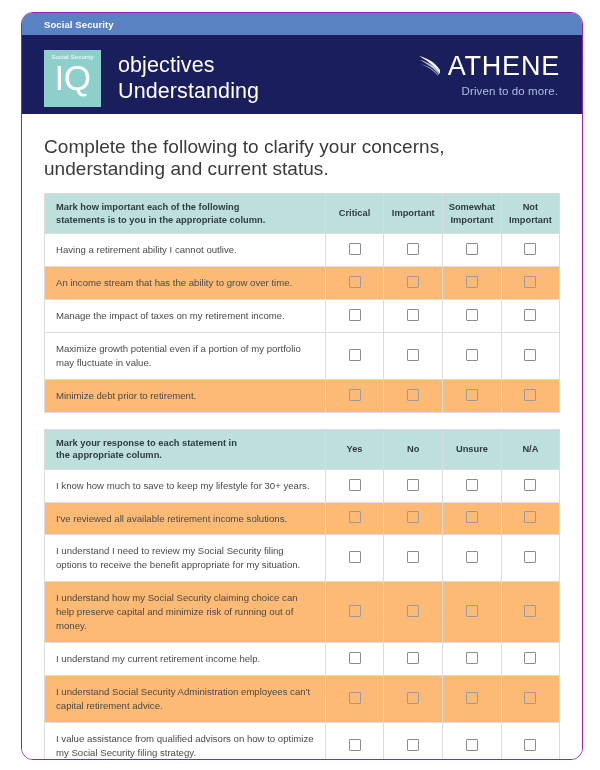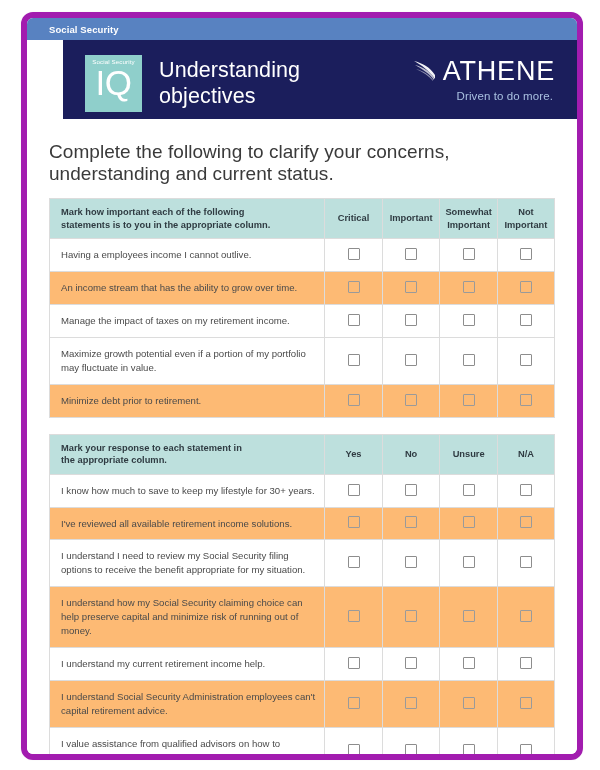--- a/index.html
+++ b/index.html
@@ -20,21 +20,21 @@
   }
 
   
   .doc-card {
     position: absolute;
     left: 21px;
     top: 12px;
     width: 562px;
     height: 748px;
     background: #ffffff;
-    border: 6px solid #a21caf;
+    border: 1px solid #a21caf;
     border-radius: 12px;
     overflow: hidden;
     box-shadow: 0 0 2px rgba(0,0,0,0.05);
   }
 
   
   .top-strip {
     height: 22px;
     background: #5882c1;
     display: flex;
@@ -49,21 +49,20 @@
   }
 
   
   .header {
     height: 79px;
     background: #1b1e5c;
     display: flex;
     align-items: center;
     padding: 8px 22px 0 22px;
     position: relative;
-    margin-left: 36px;
   }
 
   .iq-logo {
     width: 57px;
     height: 57px;
     background: #8fcfcb;
     display: flex;
     flex-direction: column;
     align-items: center;
     justify-content: flex-start;
@@ -198,22 +197,22 @@
       <span class="top-strip-label">Social Security</span>
     </div>
 
     <div class="header">
       <div class="iq-logo">
         <span class="iq-logo-sub">Social Security</span>
         <span class="iq-logo-main">IQ</span>
       </div>
 
       <div class="header-title">
+        <div>objectives</div>
         <div>Understanding</div>
-        <div>objectives</div>
       </div>
 
       <div class="brand">
         <div class="brand-row">
           <span class="brand-mark">
             <svg width="30" height="24" viewBox="0 0 30 24">
               <path d="M2 3 C10 5 18 9 23 17 L23 21 C17 12 9 7 2 3 Z" fill="#ffffff" opacity="0.95"></path>
               <path d="M3 7 C11 9 18 13 22 20 L22 22 C17 15 10 11 3 7 Z" fill="#ffffff" opacity="0.7"></path>
               <path d="M4 11 C11 13 17 16 21 22 L21 23 C17 18 11 14 4 11 Z" fill="#ffffff" opacity="0.5"></path>
             </svg>
@@ -243,21 +242,21 @@
               <div>statements is to you in the appropriate column.</div>
             </th>
             <th class="th-opt">Critical</th>
             <th class="th-opt">Important</th>
             <th class="th-opt">Somewhat Important</th>
             <th class="th-opt">Not Important</th>
           </tr>
         </thead>
         <tbody>
           <tr>
-            <td class="stmt">Having a employees income I cannot outlive.</td>
+            <td class="stmt">Having a retirement ability I cannot outlive.</td>
             <td class="cb"><span class="checkbox"></span></td>
             <td class="cb"><span class="checkbox"></span></td>
             <td class="cb"><span class="checkbox"></span></td>
             <td class="cb"><span class="checkbox"></span></td>
           </tr>
           <tr class="alt">
             <td class="stmt">An income stream that has the ability to grow over time.</td>
             <td class="cb"><span class="checkbox"></span></td>
             <td class="cb"><span class="checkbox"></span></td>
             <td class="cb"><span class="checkbox"></span></td>

